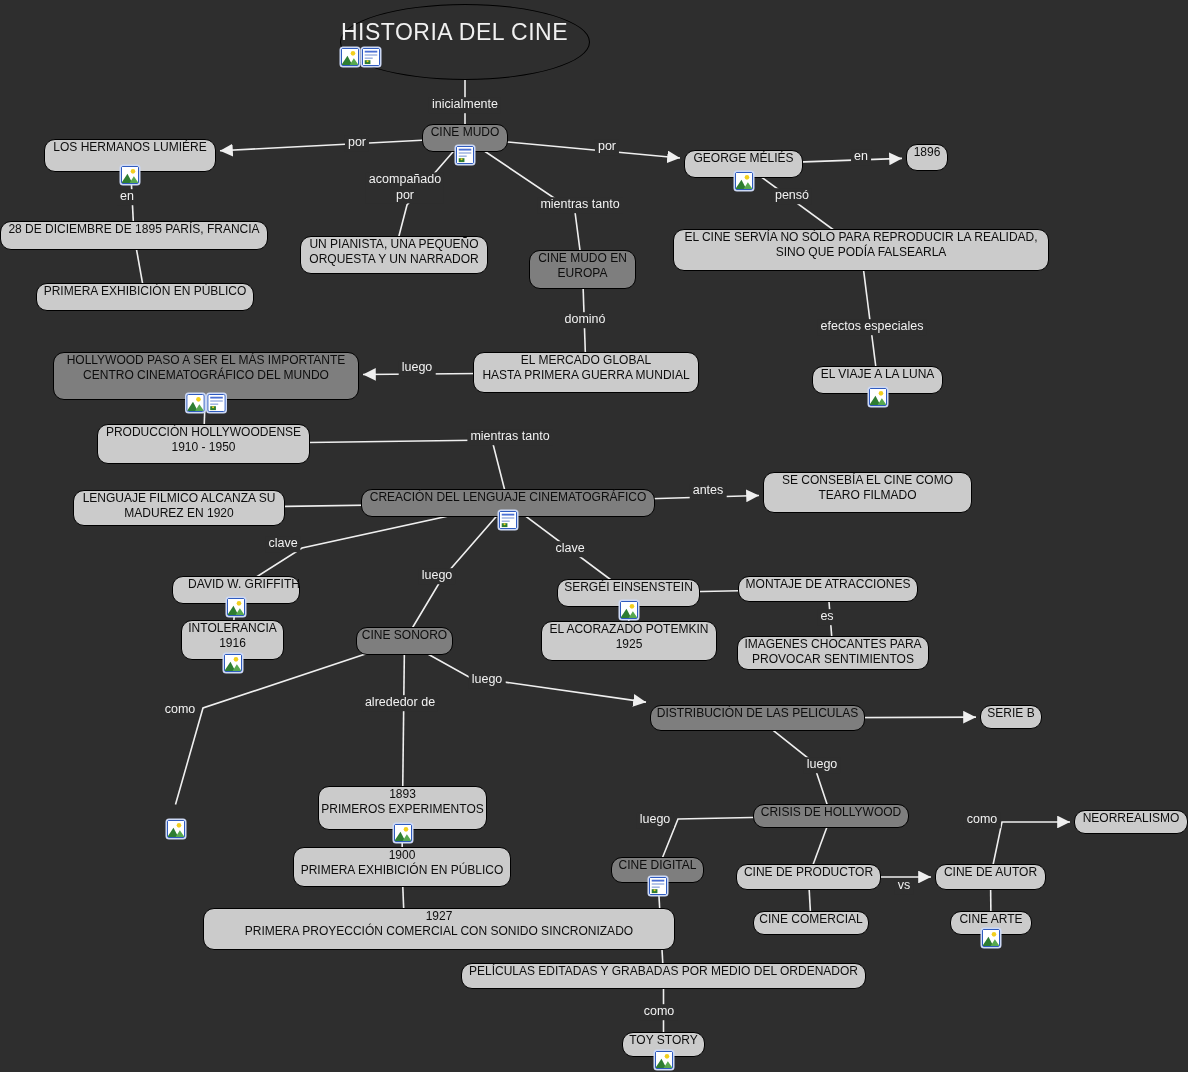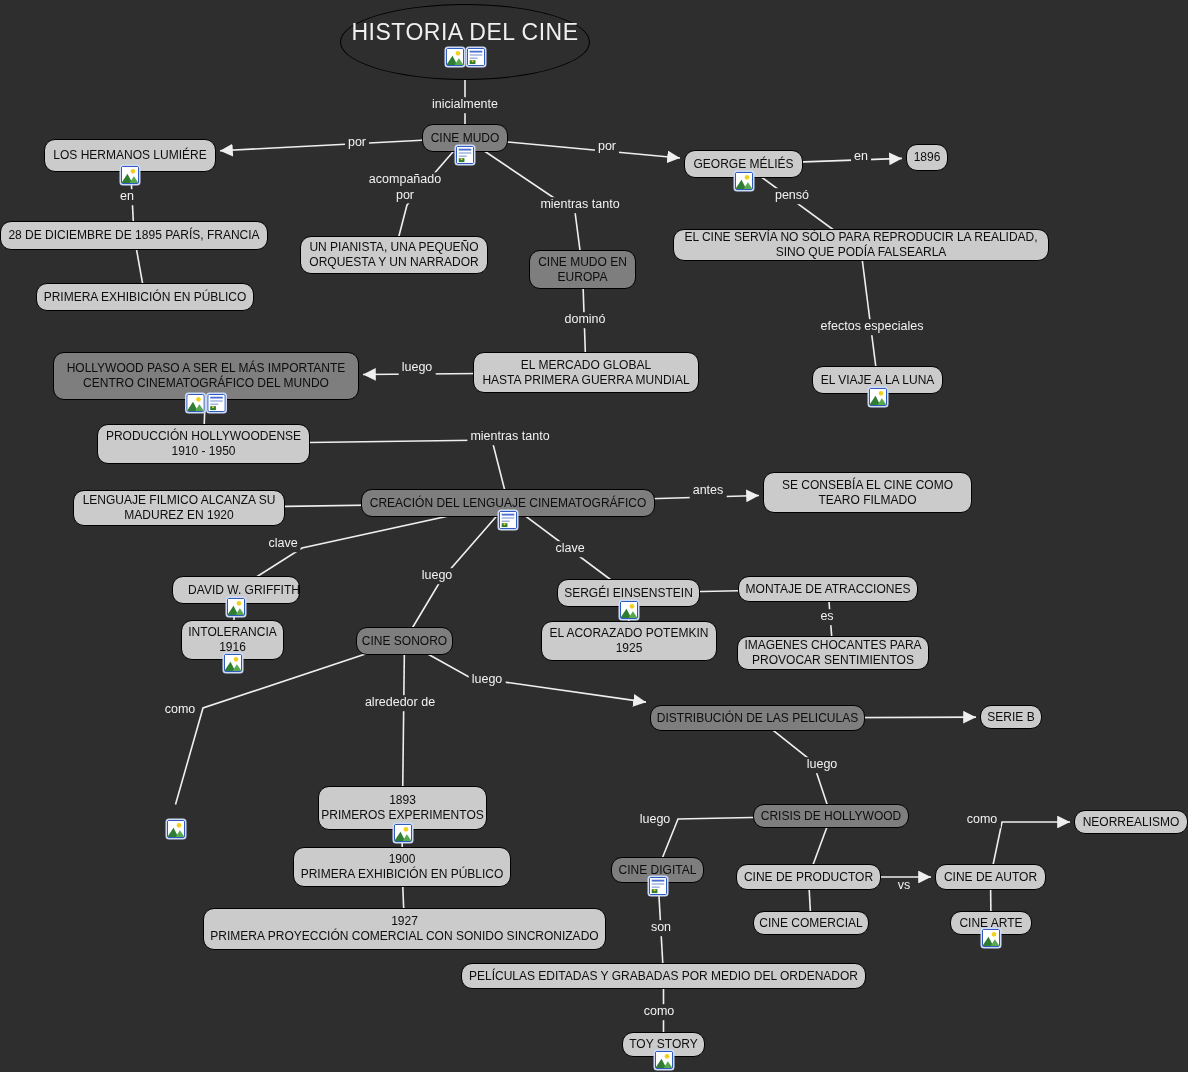--- a/index.html
+++ b/index.html
@@ -10,21 +10,21 @@
   body{width:1188px;height:1072px;overflow:hidden;font-family:"Liberation Sans",sans-serif;position:relative;}
   #stage{position:absolute;left:0;top:0;width:1188px;height:1072px;}
   #edges{position:absolute;left:0;top:0;z-index:1;}
   .edge-label{
     position:absolute;transform:translate(-50%,-50%);z-index:2;
     color:var(--label);font-size:12.5px;line-height:1.25;text-align:center;
     background:var(--bg);padding:0 3px;white-space:pre;
   }
   .node{
     position:absolute;z-index:3;box-sizing:border-box;
-    display:flex;align-items:center;justify-content:center;text-align:center;
+    display:flex;align-items:flex-start;justify-content:center;text-align:center;
     font-size:12px;line-height:1.25;color:var(--node-text);
     background:var(--node-light);border:1.5px solid var(--node-border);
     border-radius:11px;white-space:pre;
   }
   .node.dark{background:var(--node-dark);}
   .node.ellipse{
     border-radius:50%;background:var(--bg);color:#f0f0f0;
     flex-direction:column;font-size:23px;letter-spacing:.5px;gap:2px;
   }
   .icon-row{display:flex;gap:3px;z-index:4;}
@@ -133,21 +133,21 @@
       <span class="res-icon">
         <svg viewBox="0 0 14 14">
           <rect width="14" height="14" fill="#fff"></rect>
           <circle cx="9.6" cy="3.8" r="2" fill="#f2cf1d"></circle>
           <path d="M-0.5 14 L4.8 5.8 L9 14 Z" fill="#2e7d32"></path>
           <path d="M6.6 14 L10.4 8.2 L14.5 14 Z" fill="#57a84f"></path>
         </svg>
       </span>
     </div>
     <div class="node light" style="left: 906px; top: 144px; width: 42px; height: 27px;"><span>1896</span></div>
-    <div class="node light" style="left: 673px; top: 229px; width: 376px; height: 32px;"><span>EL CINE SERVÍA NO SÓLO PARA REPRODUCIR LA REALIDAD,
+    <div class="node light" style="left: 673px; top: 229px; width: 376px; height: 42px;"><span>EL CINE SERVÍA NO SÓLO PARA REPRODUCIR LA REALIDAD,
 SINO QUE PODÍA FALSEARLA</span></div>
     <div class="node light" style="left: 812px; top: 366px; width: 131px; height: 28px;"><span>EL VIAJE A LA LUNA</span></div>
     <div class="icon-row floating" style="left: 877.5px; top: 388px;">
       <span class="res-icon">
         <svg viewBox="0 0 14 14">
           <rect width="14" height="14" fill="#fff"></rect>
           <circle cx="9.6" cy="3.8" r="2" fill="#f2cf1d"></circle>
           <path d="M-0.5 14 L4.8 5.8 L9 14 Z" fill="#2e7d32"></path>
           <path d="M6.6 14 L10.4 8.2 L14.5 14 Z" fill="#57a84f"></path>
         </svg>
@@ -253,21 +253,21 @@
         <svg viewBox="0 0 14 14">
           <rect width="14" height="14" fill="#fff"></rect>
           <circle cx="9.6" cy="3.8" r="2" fill="#f2cf1d"></circle>
           <path d="M-0.5 14 L4.8 5.8 L9 14 Z" fill="#2e7d32"></path>
           <path d="M6.6 14 L10.4 8.2 L14.5 14 Z" fill="#57a84f"></path>
         </svg>
       </span>
     </div>
     <div class="node light" style="left: 293px; top: 847px; width: 218px; height: 40px;"><span>1900
 PRIMERA EXHIBICIÓN EN PÚBLICO</span></div>
-    <div class="node light" style="left: 203px; top: 908px; width: 403px; height: 42px;"><span>1927
+    <div class="node light" style="left: 203px; top: 908px; width: 472px; height: 42px;"><span>1927
 PRIMERA PROYECCIÓN COMERCIAL CON SONIDO SINCRONIZADO</span></div>
     <div class="node dark" style="left: 650px; top: 705px; width: 215px; height: 26px;"><span>DISTRIBUCIÓN DE LAS PELICULAS</span></div>
     <div class="node light" style="left: 980px; top: 705px; width: 62px; height: 24px;"><span>SERIE B</span></div>
     <div class="node dark" style="left: 753px; top: 804px; width: 156px; height: 24px;"><span>CRISIS DE HOLLYWOOD</span></div>
     <div class="node dark" style="left: 611px; top: 857px; width: 93px; height: 26px;"><span>CINE DIGITAL</span></div>
     <div class="icon-row floating" style="left: 657.5px; top: 877px;">
       <span class="res-icon">
         <svg viewBox="0 0 14 14">
           <rect width="14" height="14" fill="#fff"></rect>
           <rect x="1.5" y="1.5" width="11" height="1.6" fill="#4a6fd4"></rect>

